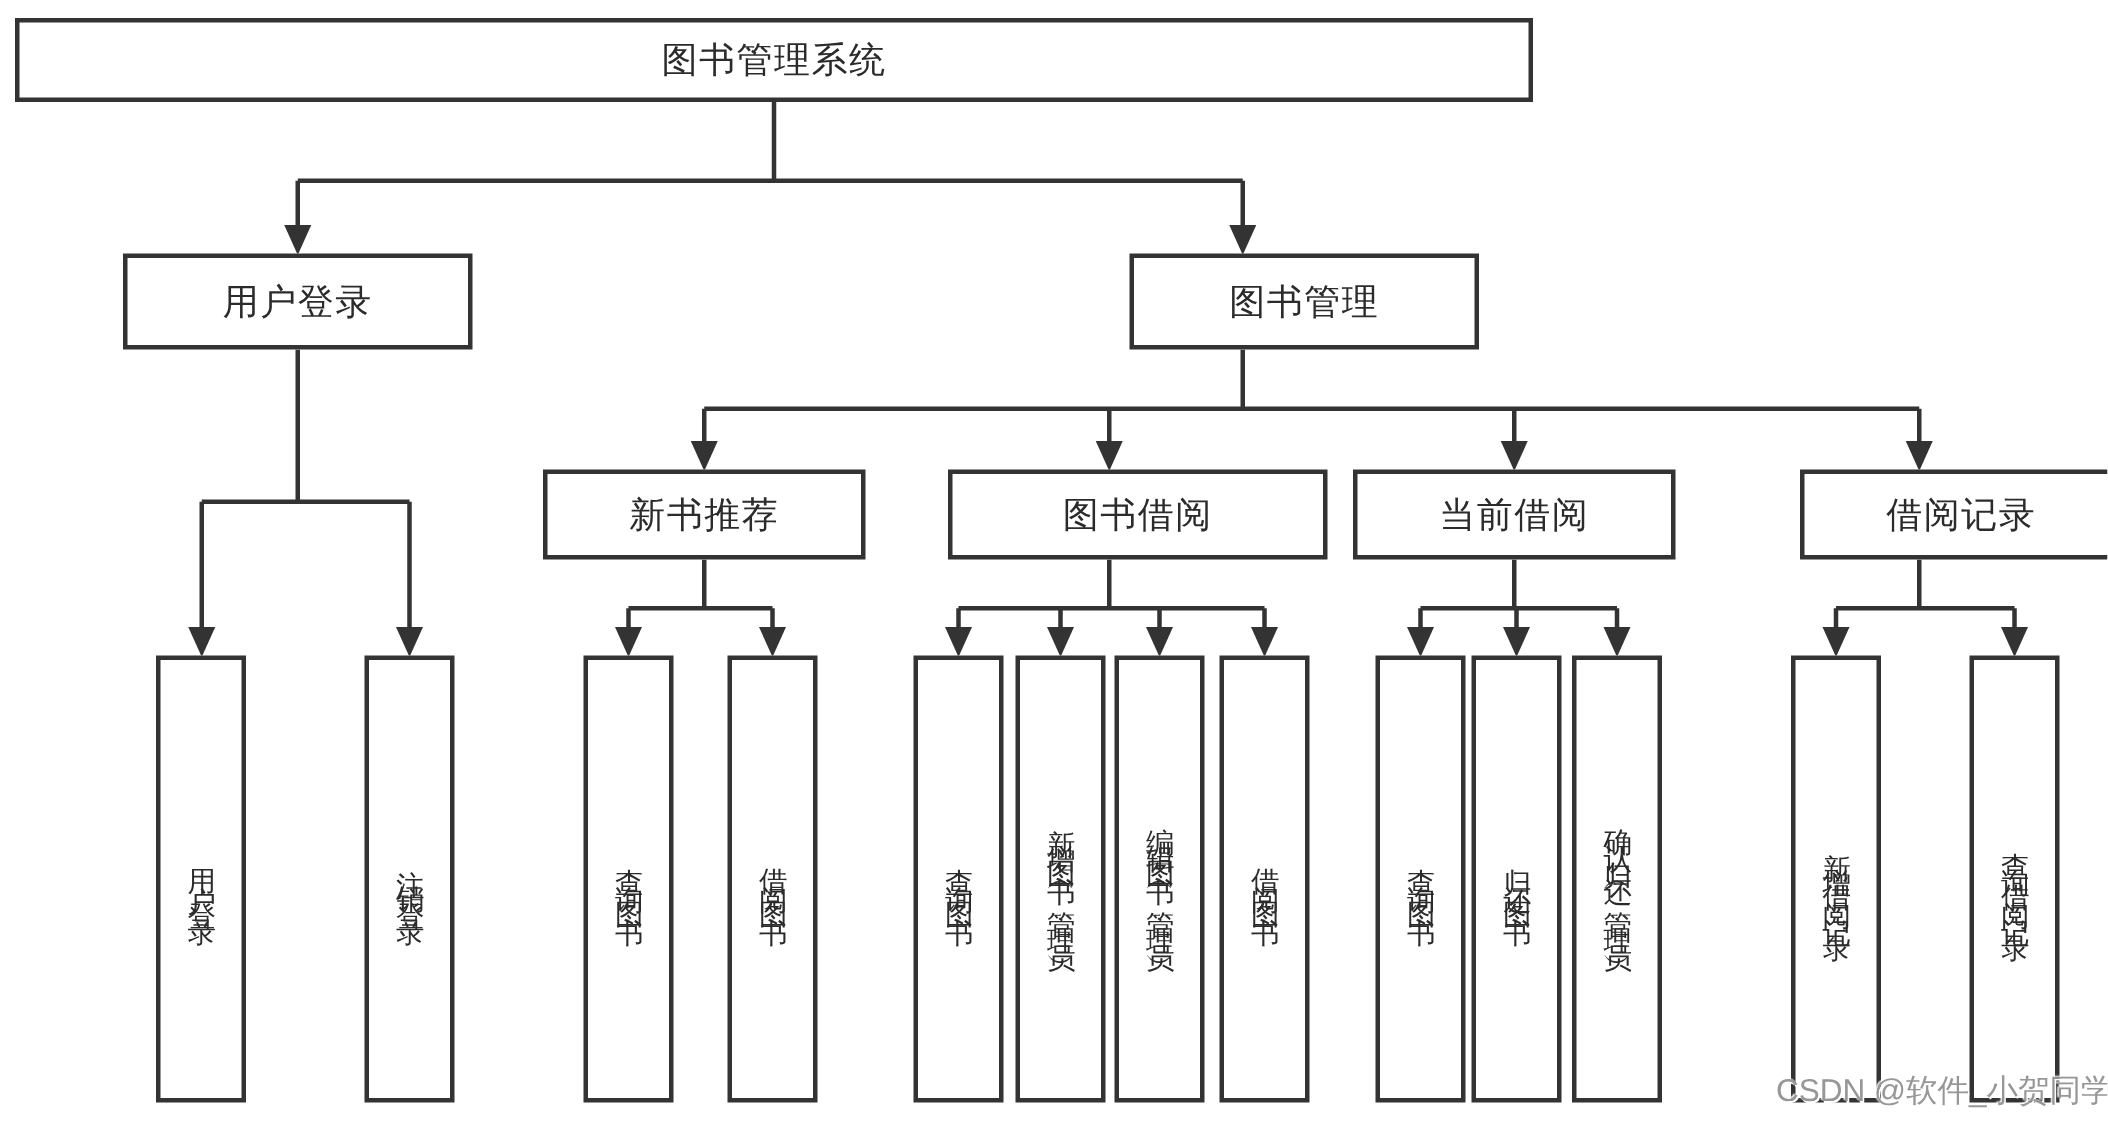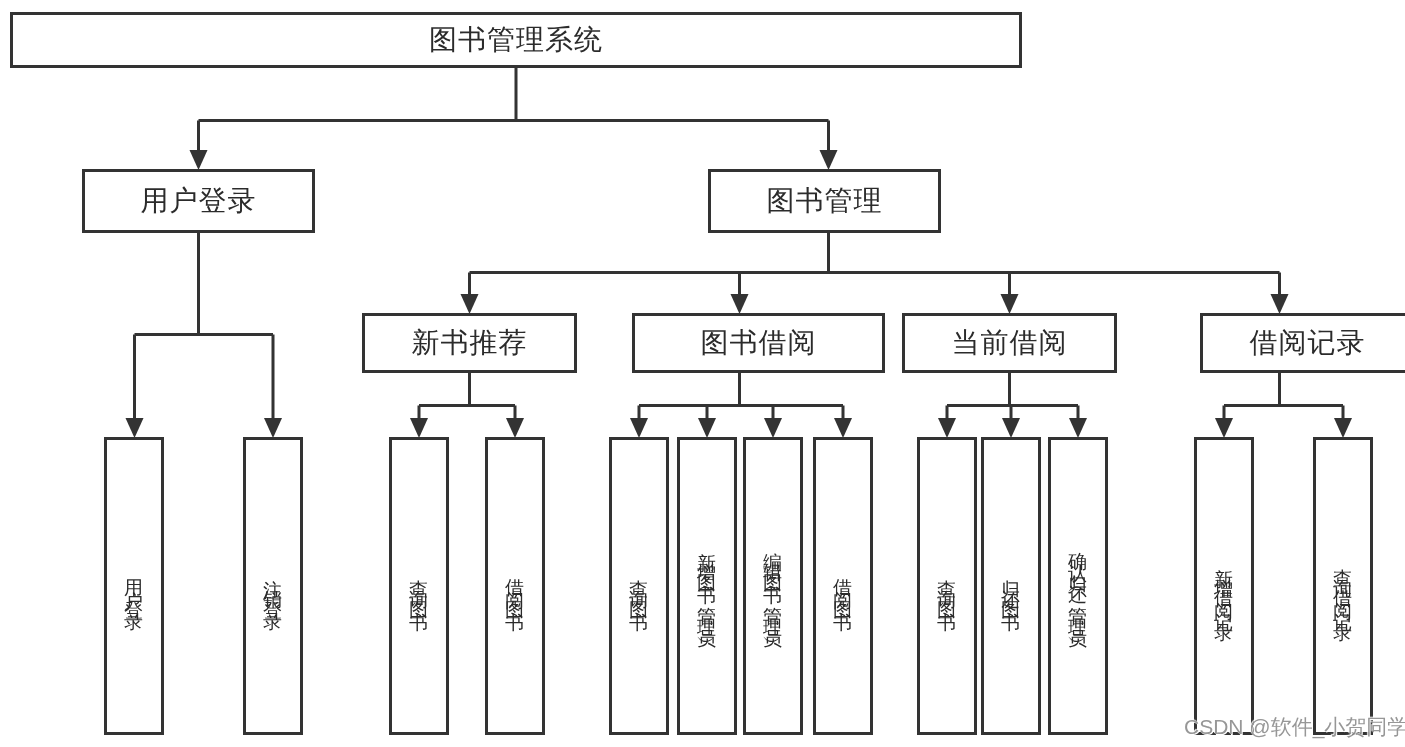--- a/index.html
+++ b/index.html
@@ -26,21 +26,21 @@
     box-sizing: border-box;
     border: 3px solid #333333;
     background: #ffffff;
     display: flex;
     align-items: center;
     justify-content: center;
     color: #2b2b2b;
     z-index: 2;
   }
   .node-h {
-    font-size: 28px;
+    font-size: 24px;
     letter-spacing: 1px;
   }
   .node-v {
     width: 60px;
     height: 298px;
   }
   .vtext {
     writing-mode: vertical-rl;
     text-orientation: mixed;
     font-size: 19px;
@@ -122,21 +122,21 @@
     </g>
   </svg>
 
   <div class="node node-h" style="left:10px; top:12px; width:1012px; height:56px;">
     <span>图书管理系统</span>
   </div>
 
   <div class="node node-h" style="left:82px; top:169px; width:233px; height:64px;">
     <span>用户登录</span>
   </div>
-  <div class="node node-h" style="left:708px; top:169px; width:233px; height:64px;">
+  <div class="node node-h" style="left:753px; top:169px; width:233px; height:64px;">
     <span>图书管理</span>
   </div>
 
   <div class="node node-h" style="left:362px; top:313px; width:215px; height:60px;align-items:center;">
     <span>新书推荐</span>
   </div>
   <div class="node node-h" style="left:632px; top:313px; width:253px; height:60px;">
     <span>图书借阅</span>
   </div>
   <div class="node node-h" style="left:902px; top:313px; width:215px; height:60px;">

